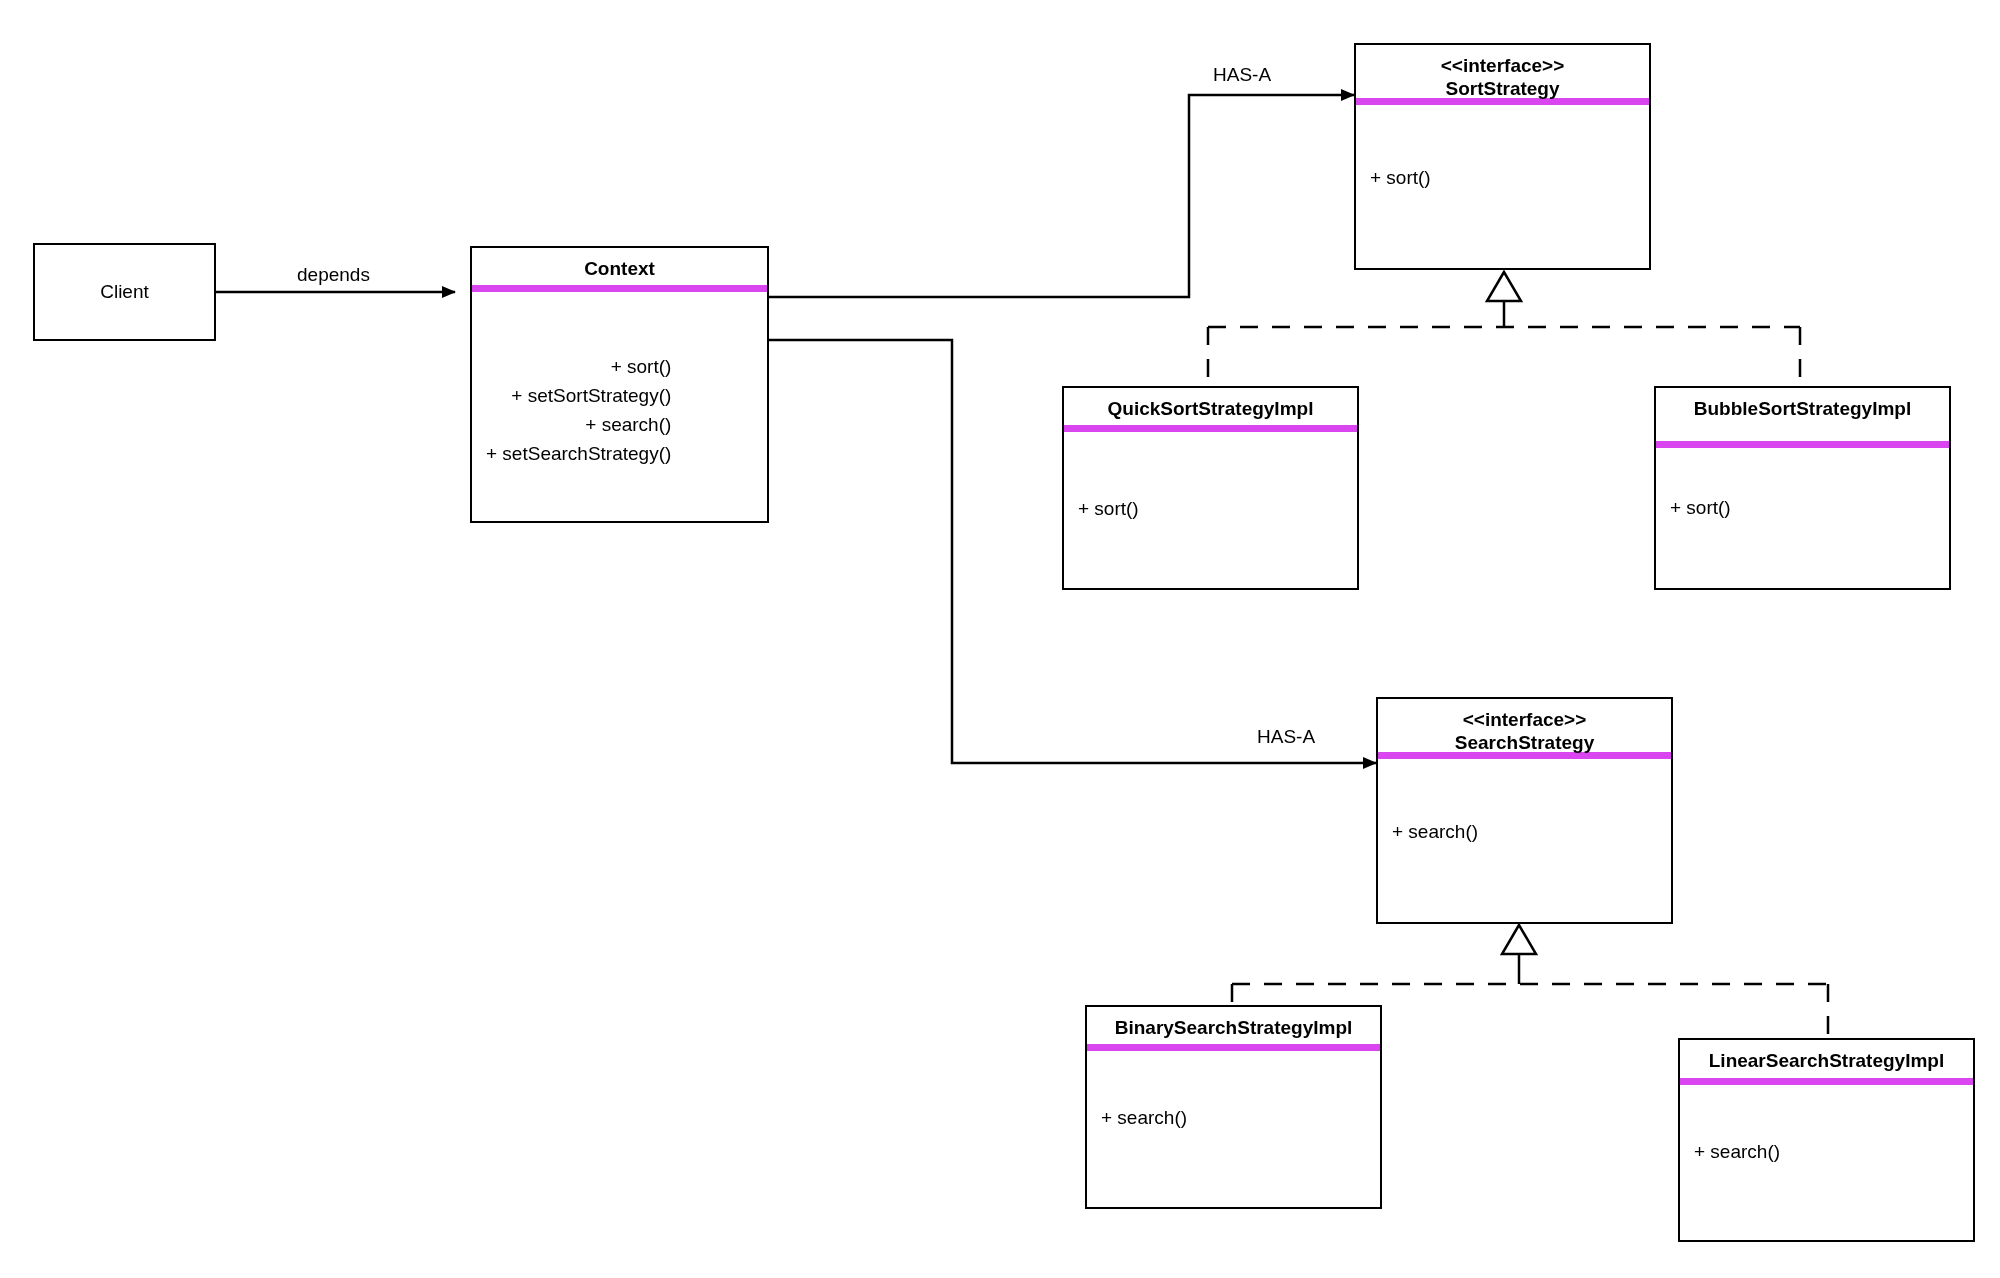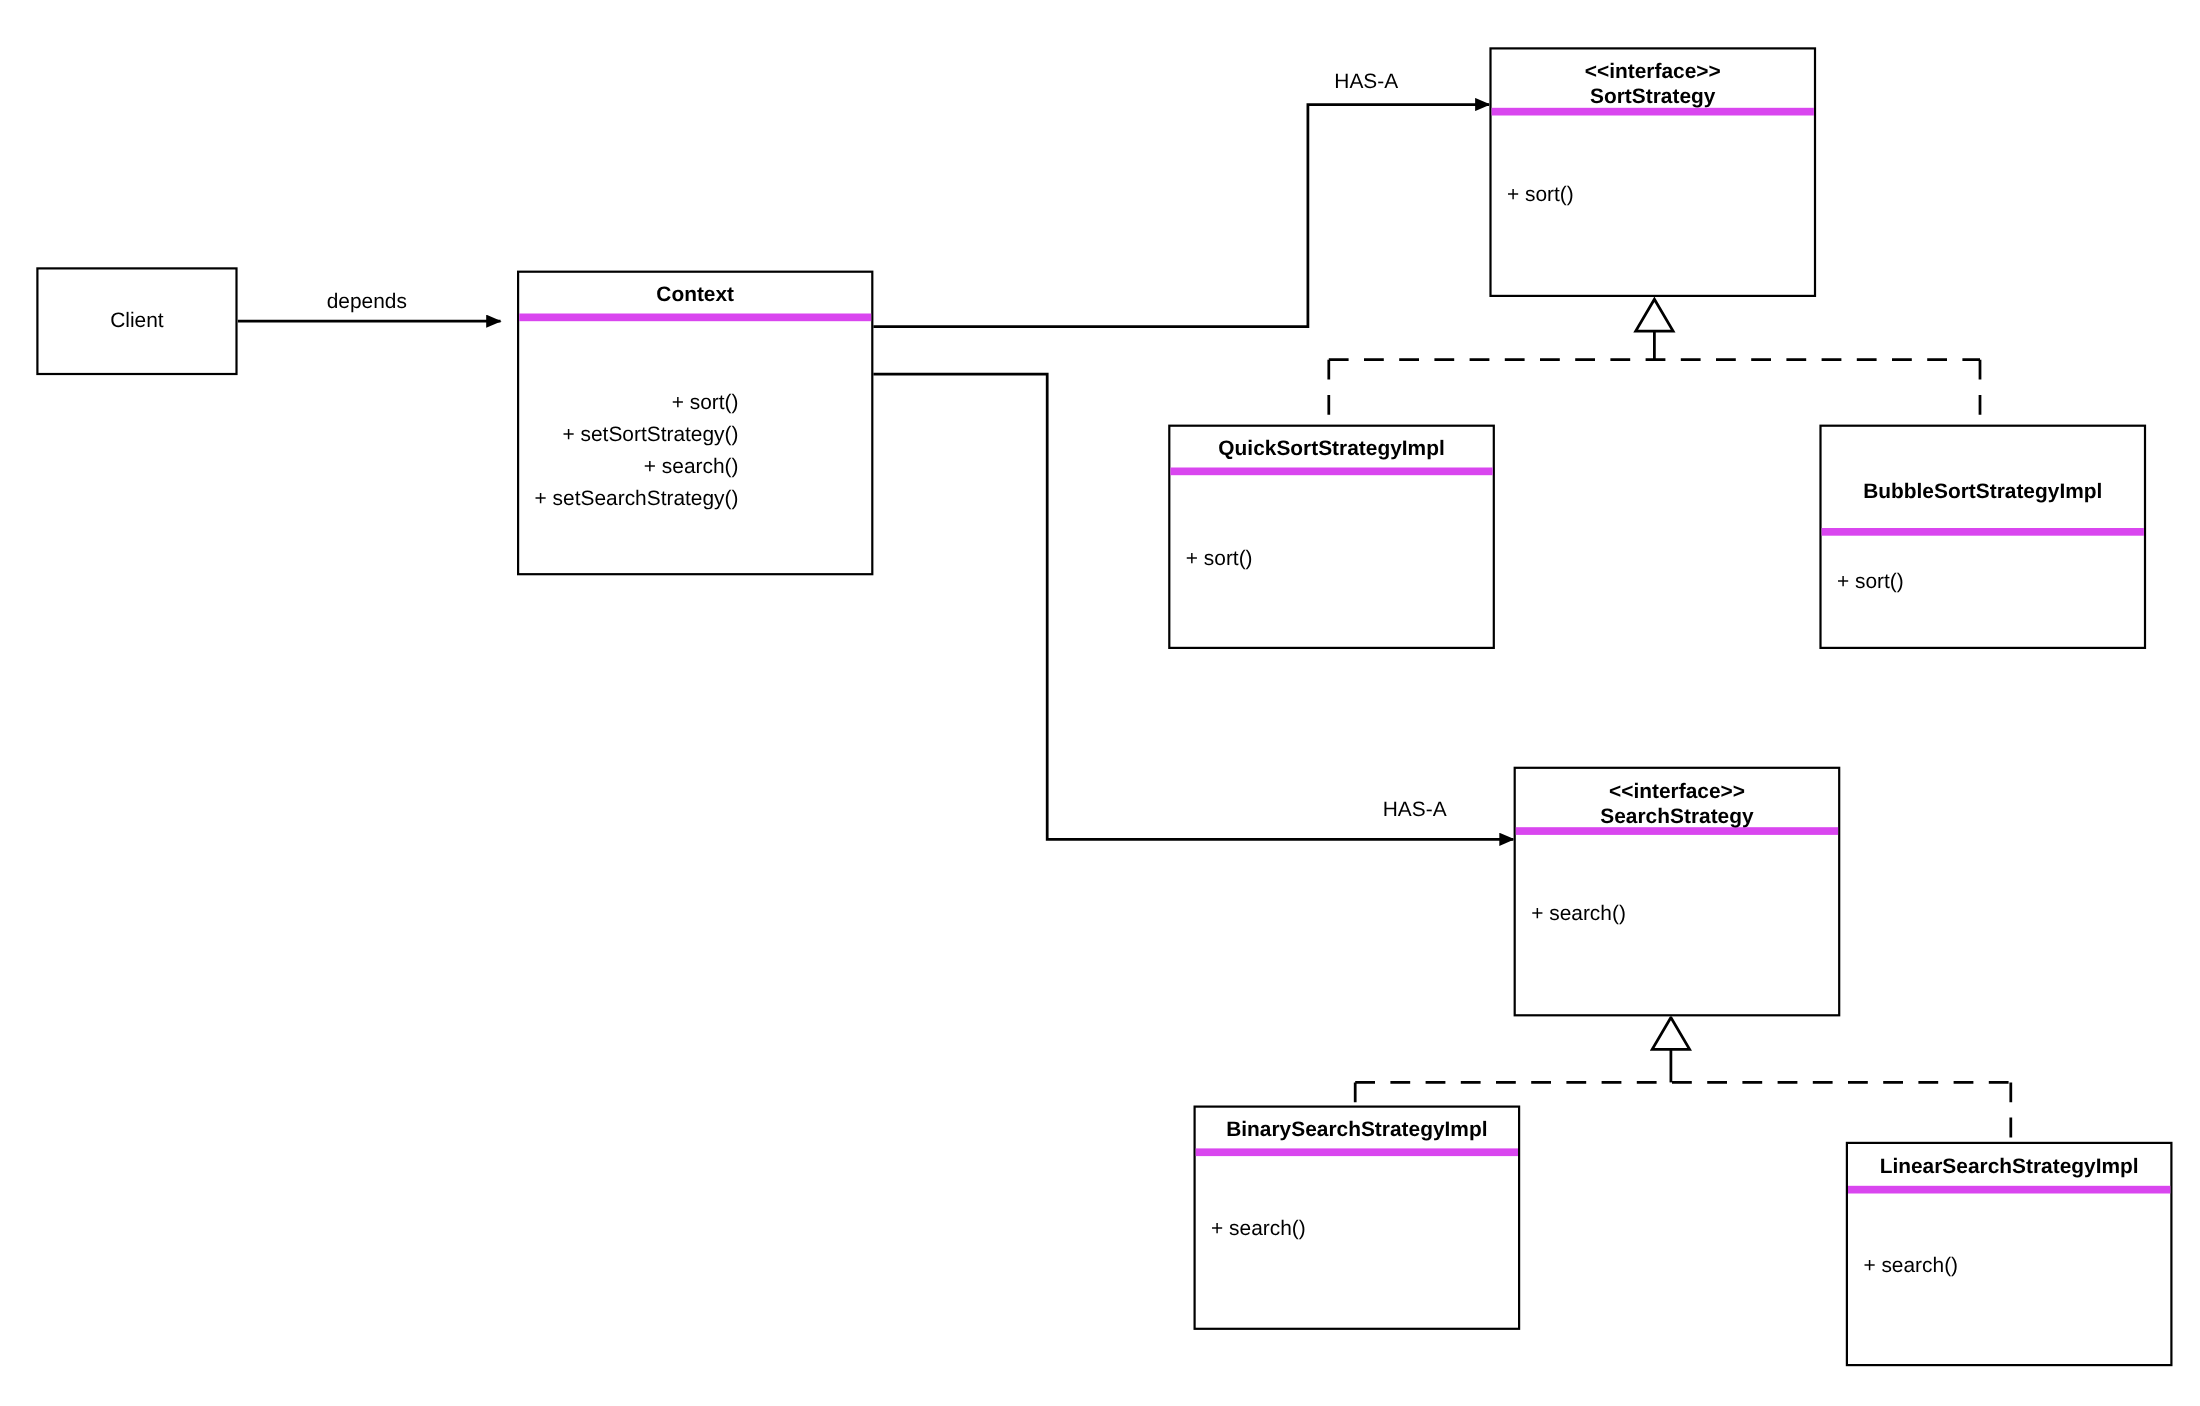--- a/index.html
+++ b/index.html
@@ -111,21 +111,21 @@
   <div class="edge-label" style="left:293px; top:264px;">depends</div>
 
   <div class="edge-label" style="left:1209px; top:64px;">HAS-A</div>
 
   <div class="edge-label" style="left:1253px; top:726px;">HAS-A</div>
 
   <div class="uml-box" style="left:33px; top:243px; width:183px; height:98px;">
     <div class="plain-label" style="left:0; top:0; right:0; bottom:0;">Client</div>
   </div>
 
-  <div class="uml-box" style="left:470px; top:246px; width:324px; height:277px;">
+  <div class="uml-box" style="left:470px; top:246px; width:299px; height:277px;">
     <div class="uml-header" style="height:44px;">Context</div>
     <div class="uml-body">
       <div class="uml-members" style="top:52%;">+ sort()
 + setSortStrategy()
 + search()
 + setSearchStrategy()</div>
     </div>
   </div>
 
   <div class="uml-box" style="left:1354px; top:43px; width:297px; height:227px;">
@@ -137,21 +137,21 @@
   </div>
 
   <div class="uml-box" style="left:1062px; top:386px; width:297px; height:204px;gap:18px;">
     <div class="uml-header" style="height:44px;">QuickSortStrategyImpl</div>
     <div class="uml-body">
       <div class="uml-members" style="top:43%;">+ sort()</div>
     </div>
   </div>
 
   <div class="uml-box" style="left:1654px; top:386px; width:297px; height:204px;">
-    <div class="uml-header" style="height:60px;margin-top:39px;">BubbleSortStrategyImpl</div>
+    <div class="uml-header" style="height:60px;">BubbleSortStrategyImpl</div>
     <div class="uml-body">
       <div class="uml-members" style="top:43%;">+ sort()</div>
     </div>
   </div>
 
   <div class="uml-box" style="left:1376px; top:697px; width:297px; height:227px;">
     <div class="uml-header" style="height:60px;">&lt;&lt;interface&gt;&gt;
 SearchStrategy</div>
     <div class="uml-body">
       <div class="uml-members" style="top:45%;">+ search()</div>

